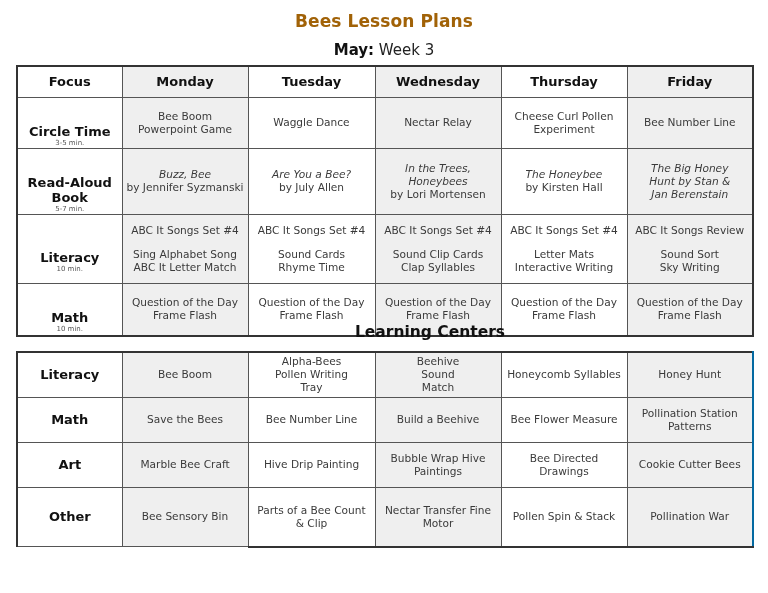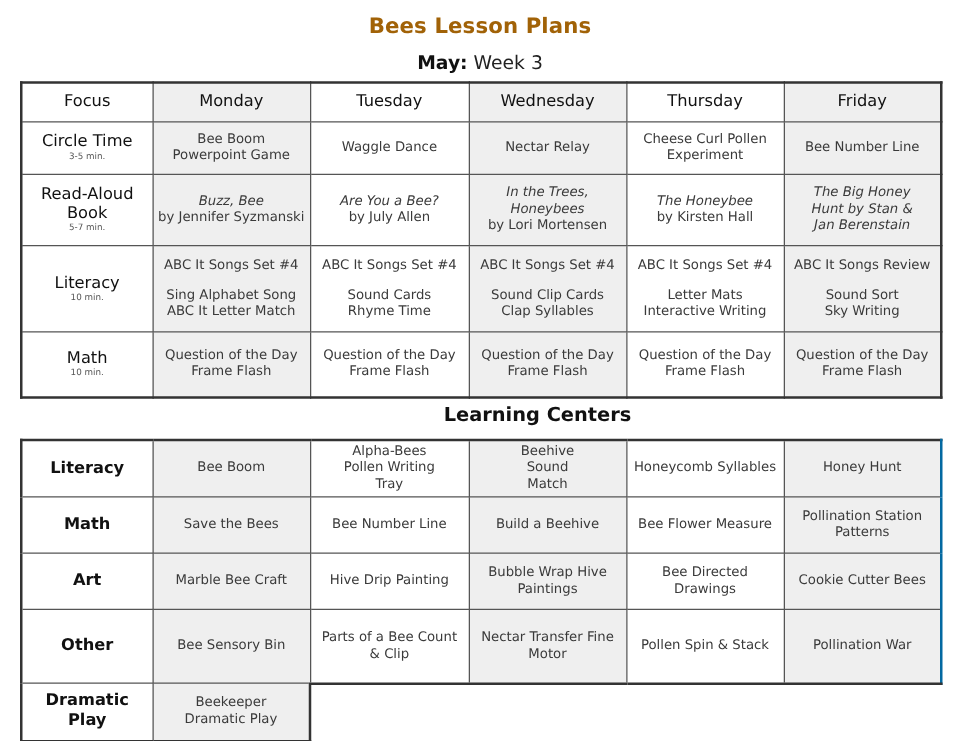--- a/index.html
+++ b/index.html
@@ -20,22 +20,22 @@
   #centers td { border: 1px solid #555; }
   #centers tr:first-child td { border-top: 2px solid #333; }
   #centers td:first-child { border-left: 2px solid #333; }
   #centers tr td:last-child { border-right: 2px solid #0369a1; }
   #centers tr.r4 td { border-bottom: 2px solid #333; }
   #centers tr.r5 td { border-bottom: 2px solid #333; }
   #centers tr.r5 td.empty { border: none; background: #fff; }
   #centers tr.r4 td.c2, #centers tr.r4 td.c3, #centers tr.r4 td.c4, #centers tr.r4 td.c5 { border-bottom: 2px solid #333; }
   .grey { background: #efefef; }
   .white { background: #ffffff; }
-  th { font-weight: normal; font-size: 13px; color: #111; }
-  .focus-label { font-weight: normal; font-size: 13px; color: #111; line-height: 15px; }
+  th { font-weight: bold; font-size: 13px; color: #111; }
+  .focus-label { font-weight: bold; font-size: 13px; color: #111; line-height: 15px; margin-top: 26px; }
   .focus-time { display: block; font-size: 7px; color: #555; line-height: 9px; }
   .center-label { font-weight: bold; font-size: 13px; color: #111; line-height: 16px; }
   .italic { font-style: italic; display: block; }
   .line { display: block; }
   .gap { display: block; height: 11px; }
 </style>
 </head>
 <body>
 
 <div class="title">Bees Lesson Plans</div>
@@ -213,22 +213,14 @@
     <td class="grey">Cookie Cutter Bees</td>
   </tr>
   <tr class="r4" style="height:44px">
     <td class="white center-label" style="border-bottom:1px solid #555">Other</td>
     <td class="grey" style="border-bottom:1px solid #555">Bee Sensory Bin</td>
     <td class="white c2" style="padding:16px 6px">Parts of a Bee Count &amp; Clip</td>
     <td class="grey c3" style="padding:0 6px">Nectar Transfer Fine Motor</td>
     <td class="white c4">Pollen Spin &amp; Stack</td>
     <td class="grey c5">Pollination War</td>
   </tr>
-  <tr class="r5" style="height:46px">
-    <td class="white center-label" style="padding:0 14px">Dramatic Play</td>
-    <td class="grey" style="padding:0 20px; border-right:2px solid #333">Beekeeper Dramatic Play</td>
-    <td class="empty"></td>
-    <td class="empty"></td>
-    <td class="empty"></td>
-    <td class="empty" style="border:none"></td>
-  </tr>
 </tbody>
   </table>
 
 </body></html>

